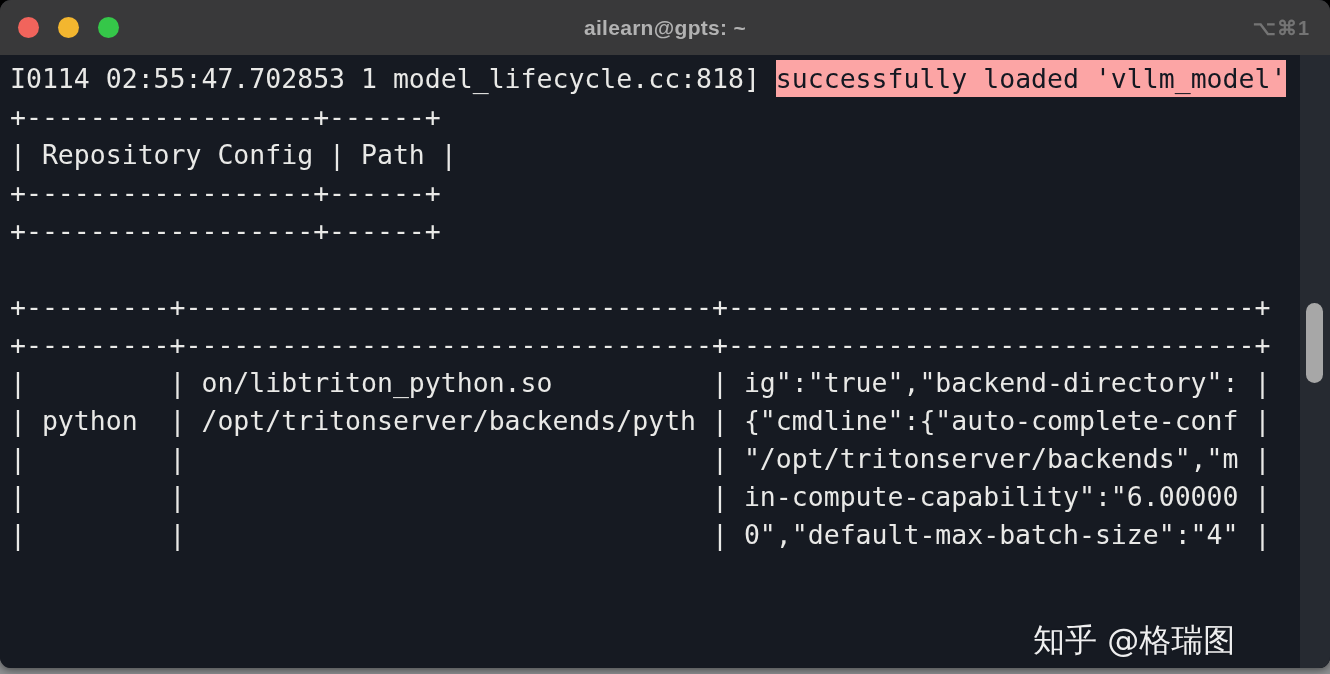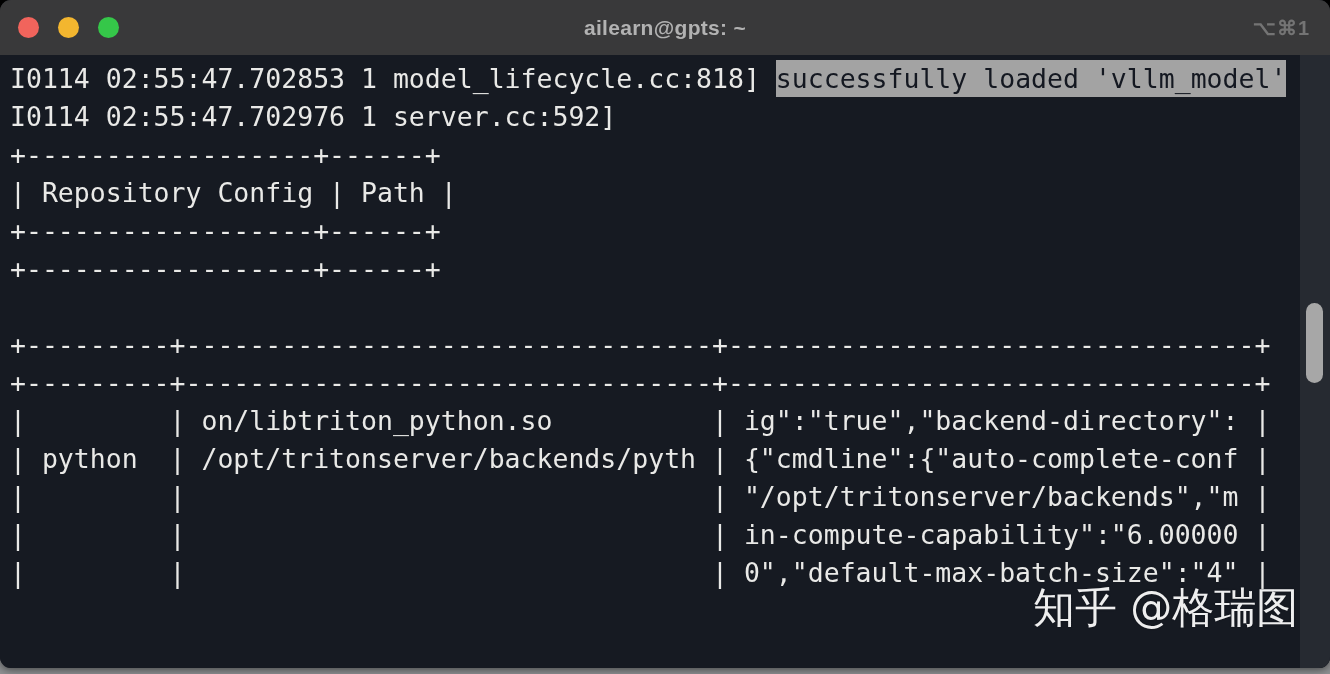--- a/index.html
+++ b/index.html
@@ -30,32 +30,32 @@
   }
   .screen{
     position:absolute;top:55px;left:0;right:0;bottom:0;
     background:#161a22;padding:5px 0 0 10px;
   }
   .line{
     white-space:pre;font-size:26.5px;line-height:38px;height:38px;
     color:#e9e9e7;font-family:"DejaVu Sans Mono",monospace;
   }
   .sel{
-    background:#a3a3a3;color:#141821;padding:3px 0;text-align:center;
+    background:#fca5a5;color:#141821;padding:3px 0;text-align:center;
   }
   .gutter{
     position:absolute;top:0;right:0;width:30px;bottom:0;background:#262a31;
   }
   .thumb{
     position:absolute;right:7px;top:248px;width:17px;height:80px;
     border-radius:9px;background:#a7a7a7;
   }
   .watermark{
-    position:absolute;left:1033px;top:584px;
-    font-size:42px;line-height:48px;color:rgba(255,255,255,0.93);
+    position:absolute;left:1033px;top:616px;
+    font-size:32px;line-height:48px;color:rgba(255,255,255,0.93);
     font-family:"DejaVu Sans",sans-serif;white-space:nowrap;
     text-shadow:0 0 2px rgba(0,0,0,0.25);
   }
 </style>
 </head>
 <body>
 
 <div class="window">
 
   <div class="titlebar">
@@ -63,21 +63,20 @@
       <span class="light" style="background:#f1645c"></span>
       <span class="light" style="background:#f3b62f"></span>
       <span class="light" style="background:#35c749"></span>
     </div>
     <span class="titlebar-title">ailearn@gpts: ~</span>
     <span class="shortcut">⌥⌘1</span>
   </div>
 
   <div class="screen">
     <div class="line"><span>I0114 02:55:47.702853 1 model_lifecycle.cc:818] </span><span class="sel">successfully loaded 'vllm_model'</span></div>
-    <div class="line">I0114 02:55:47.702976 1 server.cc:592]</div>
     <div class="line">+------------------+------+</div>
     <div class="line">| Repository Config | Path |</div>
     <div class="line">+------------------+------+</div>
     <div class="line">+------------------+------+</div>
     <div class="line"></div>
     <div class="line">+---------+---------------------------------+---------------------------------+</div>
     <div class="line">+---------+---------------------------------+---------------------------------+</div>
     <div class="line">|         | on/libtriton_python.so          | ig":"true","backend-directory": |</div>
     <div class="line">| python  | /opt/tritonserver/backends/pyth | {"cmdline":{"auto-complete-conf |</div>
     <div class="line">|         |                                 | "/opt/tritonserver/backends","m |</div>

